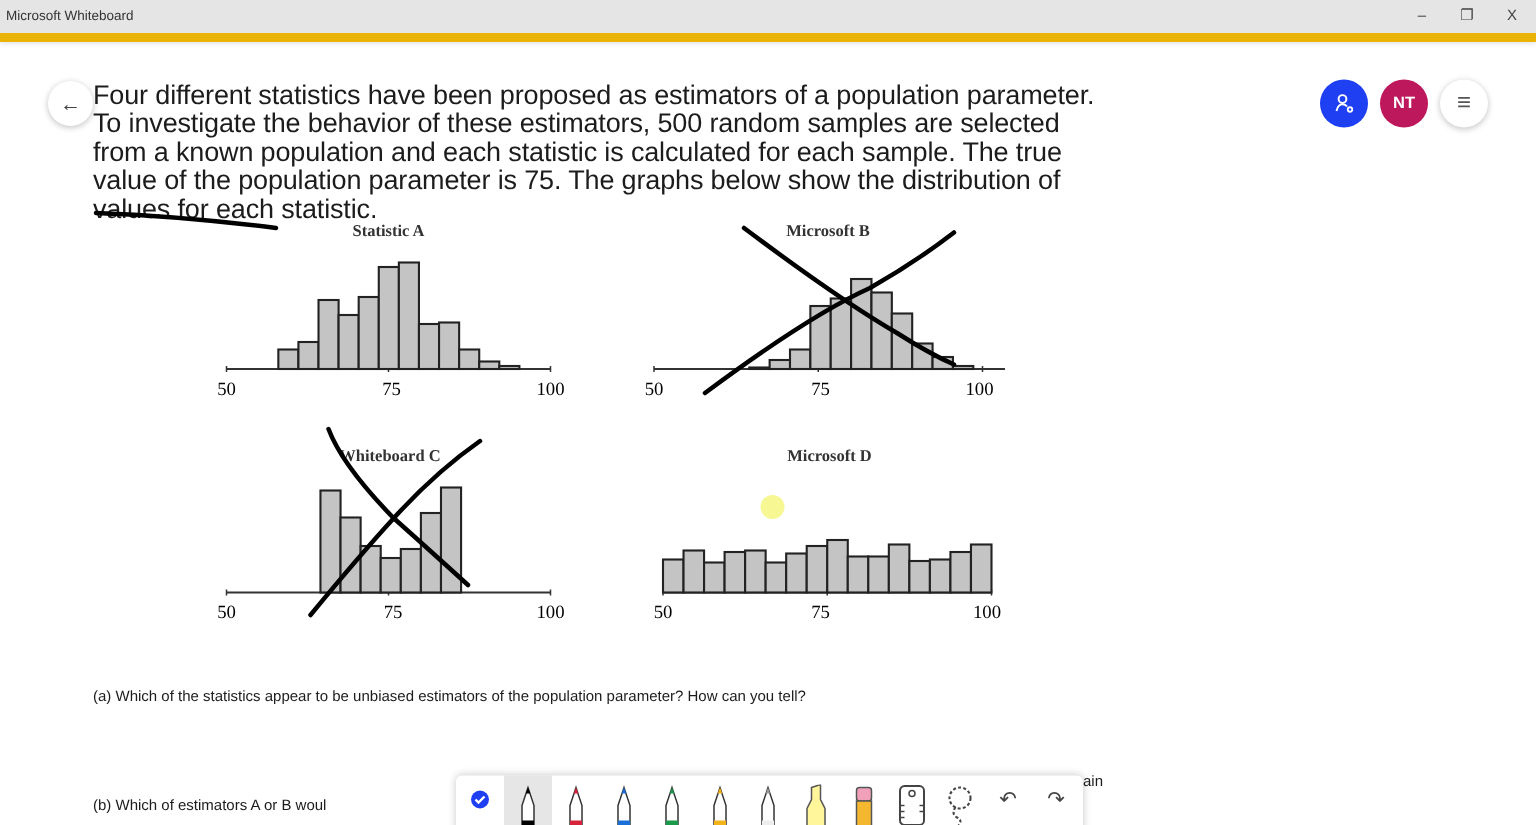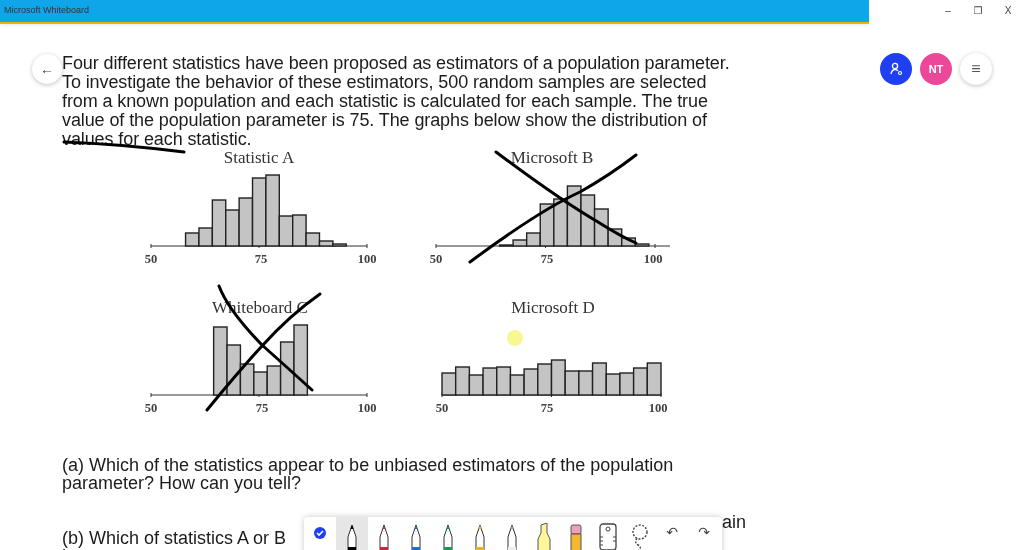--- a/index.html
+++ b/index.html
@@ -1,22 +1,22 @@
 <!DOCTYPE html>
 <html><head>
 <meta charset="utf-8">
 <style>
   html, body { margin: 0; padding: 0; }
   body {
     width: 1024px; height: 550px; overflow: hidden; position: relative;
     background: #ffffff; font-family: "Liberation Sans", sans-serif;
   }
   .titlebar {
-    position: absolute; left: 0; top: 0; width: 869px; height: 22px;
-    background: #0ea5e9; border-bottom: 2px solid #eab308;
+    position: absolute; left: 0; top: 0; width: 1024px; height: 22px;
+    background: #e5e5e5; border-bottom: 6px solid #eab308;
     box-shadow: 0 1px 3px rgba(0,0,0,0.10); z-index: 5;
   }
   .titlebar .app-title {
     position: absolute; left: 4px; top: 5px; font-size: 9px; color: #333;
   }
   .win-btn {
     position: absolute; top: 2px; width: 30px; height: 18px; font-size: 10px;
     color: #444; text-align: center; line-height: 18px; cursor: default;
   }
   .canvas { position: absolute; left: 0; top: 23px; width: 1024px; height: 527px; }
@@ -25,37 +25,37 @@
     border-radius: 50%; background: #fff; box-shadow: 0 1px 4px rgba(0,0,0,0.25);
     display: flex; align-items: center; justify-content: center; color: #444;
     font-size: 14px; z-index: 3;
   }
   .top-right { position: absolute; top: 53px; left: 880px; display: flex; gap: 8px; }
   .circle-btn {
     width: 32px; height: 32px; border-radius: 50%; display: flex;
     align-items: center; justify-content: center; font-size: 11px; font-weight: bold;
   }
   .invite-btn { background: #1f3ff2; color: #fff; }
-  .avatar { background: #ec4899; color: #fff; align-items: center; }
+  .avatar { background: #be185d; color: #fff; align-items: center; }
   .menu-btn { background: #fff; box-shadow: 0 1px 4px rgba(0,0,0,0.25); color: #555; }
   .problem-text {
     position: absolute; left: 62px; top: 54px; width: 680px;
     font-size: 18px; line-height: 19px; color: #1c1c1c; letter-spacing: -0.1px;
   }
   .question {
-    position: absolute; left: 62px; width: 690px; font-size: 18px;
+    position: absolute; left: 62px; width: 690px; font-size: 10px;
     line-height: 18px; color: #1c1c1c;
   }
   .chart-title {
+    position: absolute; font-family: "Liberation Serif", serif; font-weight: bold;
+    font-size: 11px; color: #333; transform: translateX(-50%); white-space: nowrap;
+  }
+  .tick-label {
     position: absolute; font-family: "Liberation Serif", serif; font-weight: normal;
-    font-size: 17px; color: #333; transform: translateX(-50%); white-space: nowrap;
-  }
-  .tick-label {
-    position: absolute; font-family: "Liberation Serif", serif; font-weight: bold;
-    font-size: 12.5px; color: #404040; transform: translateX(-50%);
+    font-size: 12.5px; color: #000000; transform: translateX(-50%);
   }
   svg.overlay { position: absolute; left: 0; top: 0; }
   .toolbar {
     position: absolute; left: 304px; top: 517px; width: 418px; height: 40px;
     background: #fff; box-shadow: 0 0 6px rgba(0,0,0,0.22); border-radius: 4px;
     display: flex; align-items: flex-start; z-index: 4;
   }
   .tool {
     width: 32px; height: 40px; display: flex; align-items: flex-start;
     justify-content: center; padding-top: 6px; box-sizing: border-box;
@@ -191,21 +191,21 @@
     <path d="M496 152 Q560 200 598 222 Q620 236 636 243"></path>
     <path d="M470 262 Q540 210 580 192 Q610 175 636 155"></path>
     <path d="M219 286 Q228 310 262 345 Q290 370 312 390"></path>
     <path d="M207 410 Q240 370 262 346 Q290 315 320 294"></path>
   </g>
 </svg>
 
 <div class="pointer"></div>
 
 <div class="question" style="top:456px">(a) Which of the statistics appear to be unbiased estimators of the population parameter? How can you tell?</div>
-<div class="question" style="top:529px;width:260px">(b) Which of statistics A or B have</div>
+<div class="question" style="top:529px;width:260px">(b) Which of estimators A or B woul</div>
 <div class="question" style="top:513px;left:722px;width:30px">ain</div>
 
 <div class="toolbar" id="toolbar">
     <div class="tool" style="padding-top: 9px;">
       <svg width="14" height="14" viewBox="0 0 14 14">
         <circle cx="7" cy="7" r="6" fill="#1f3ff2"></circle>
         <path d="M4 7 L6 9 L10 5" stroke="#fff" stroke-width="1.6" fill="none"></path>
       </svg>
     </div>
     <div class="tool selected">

